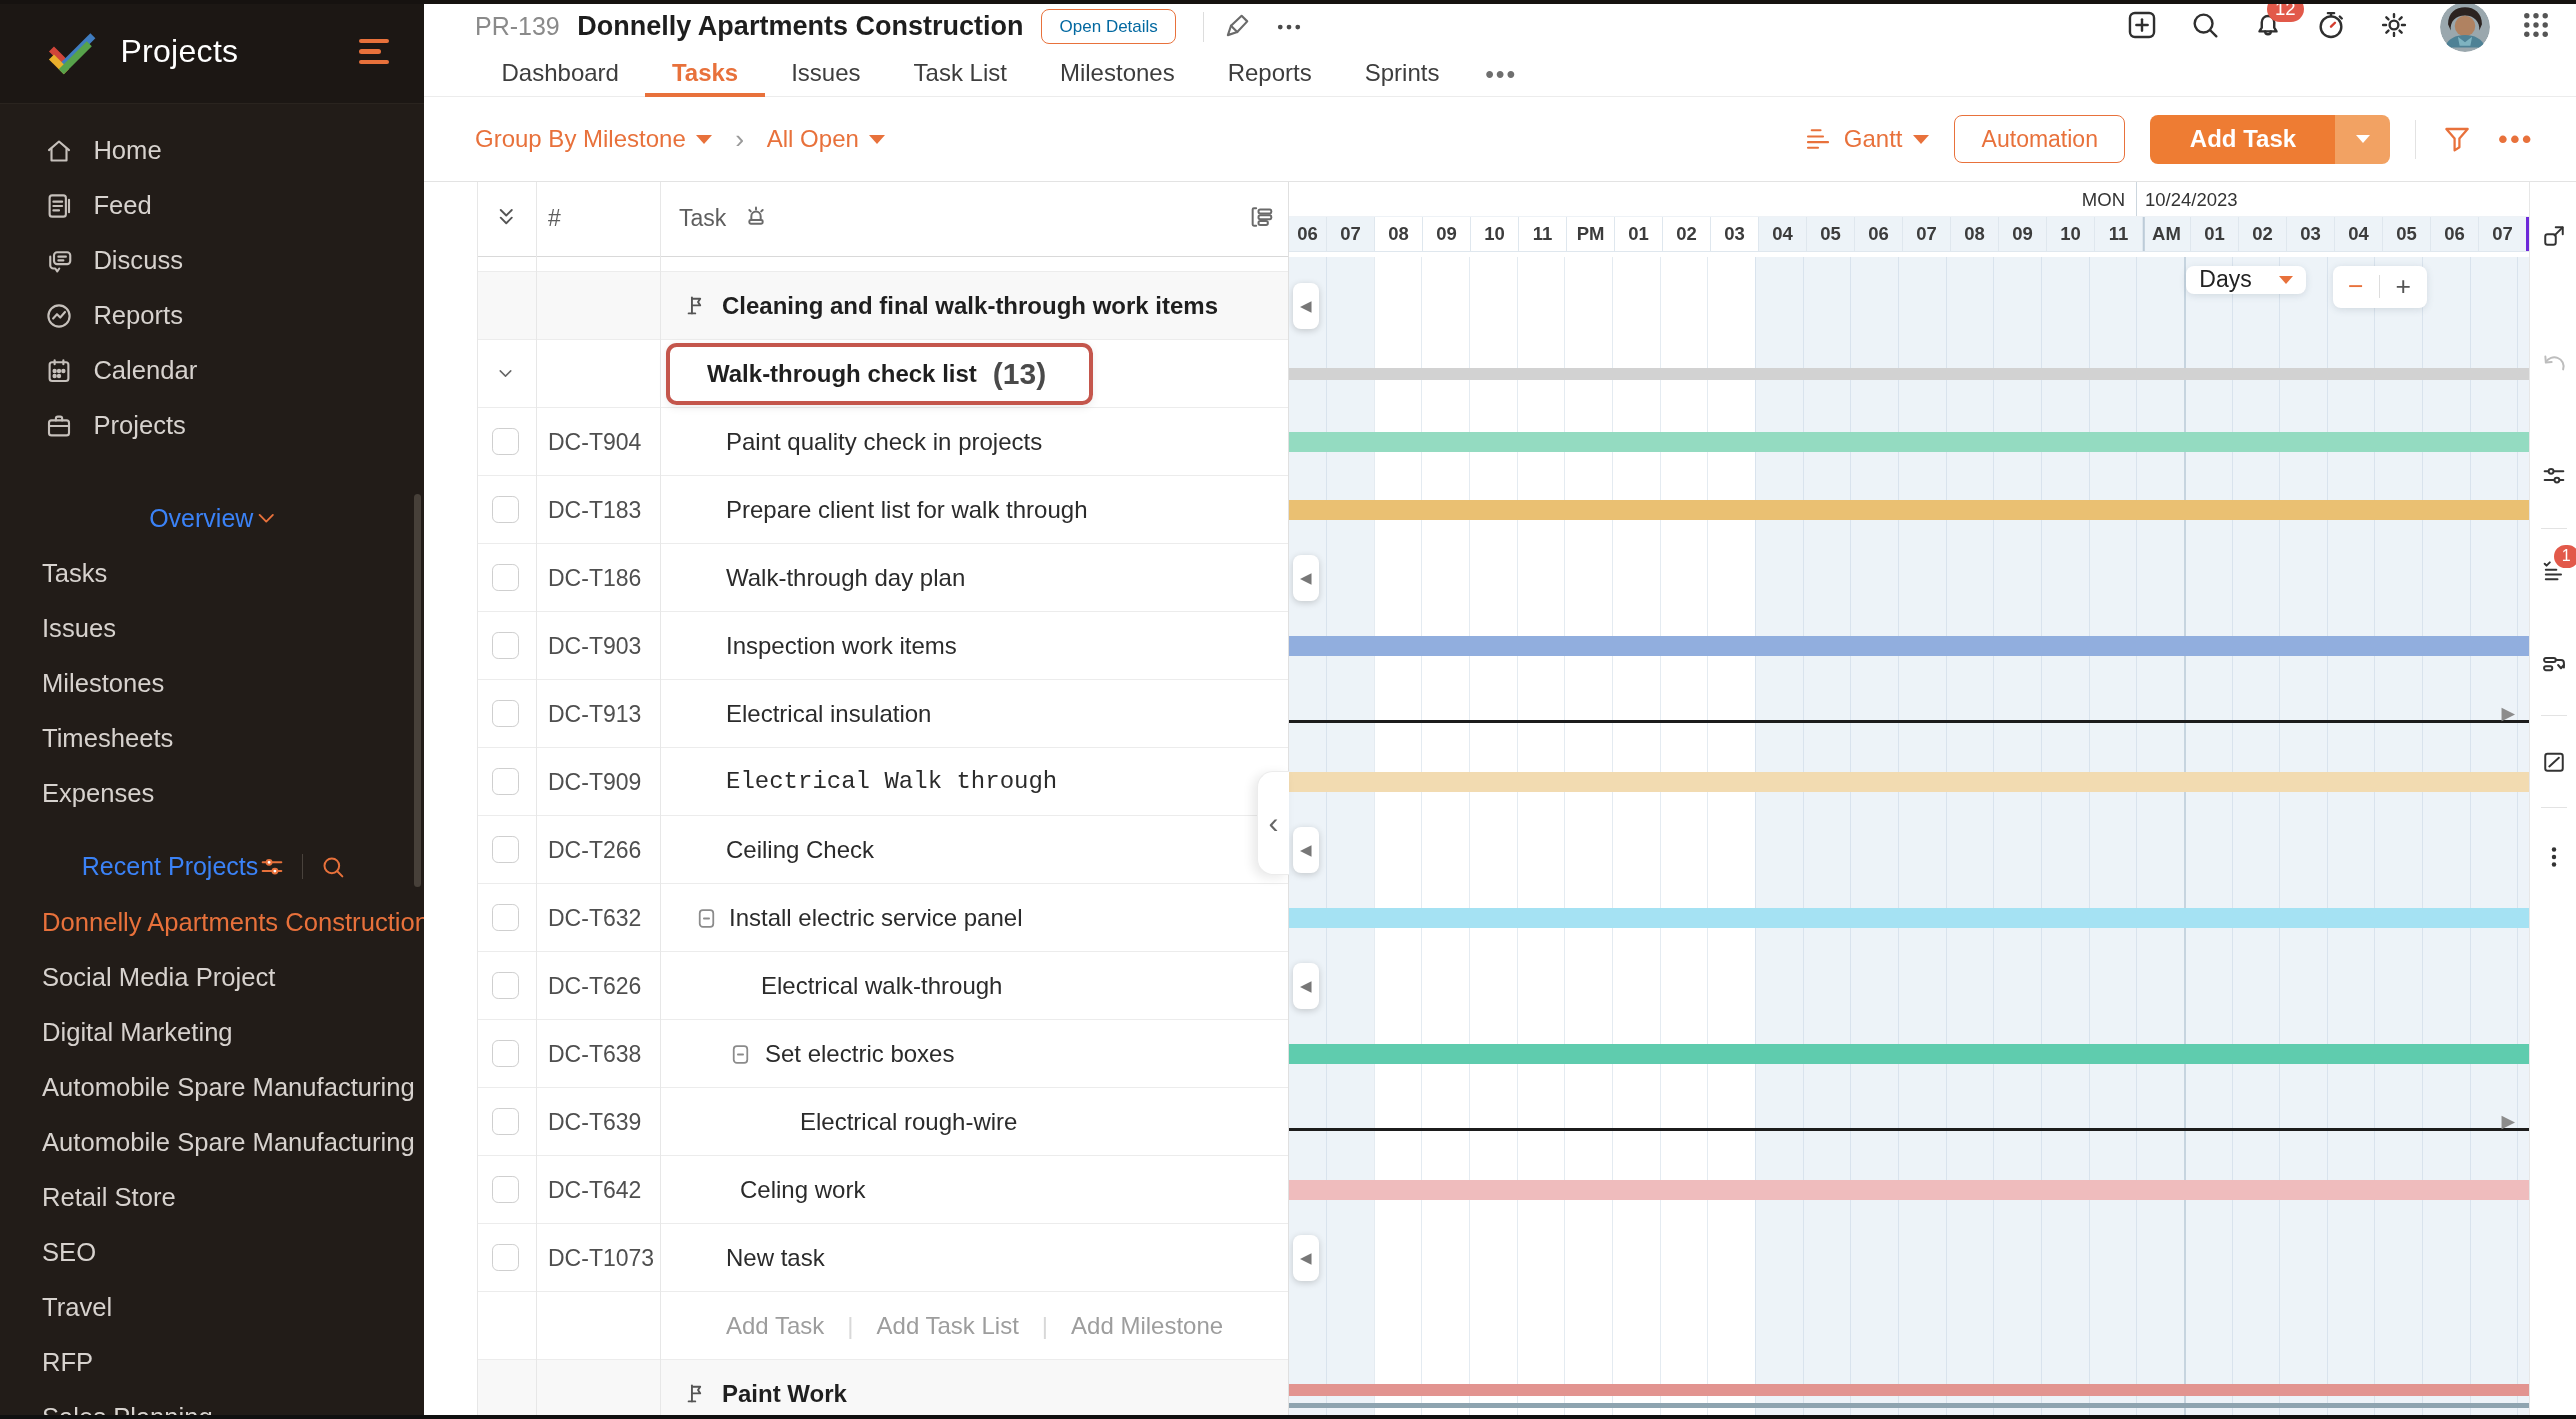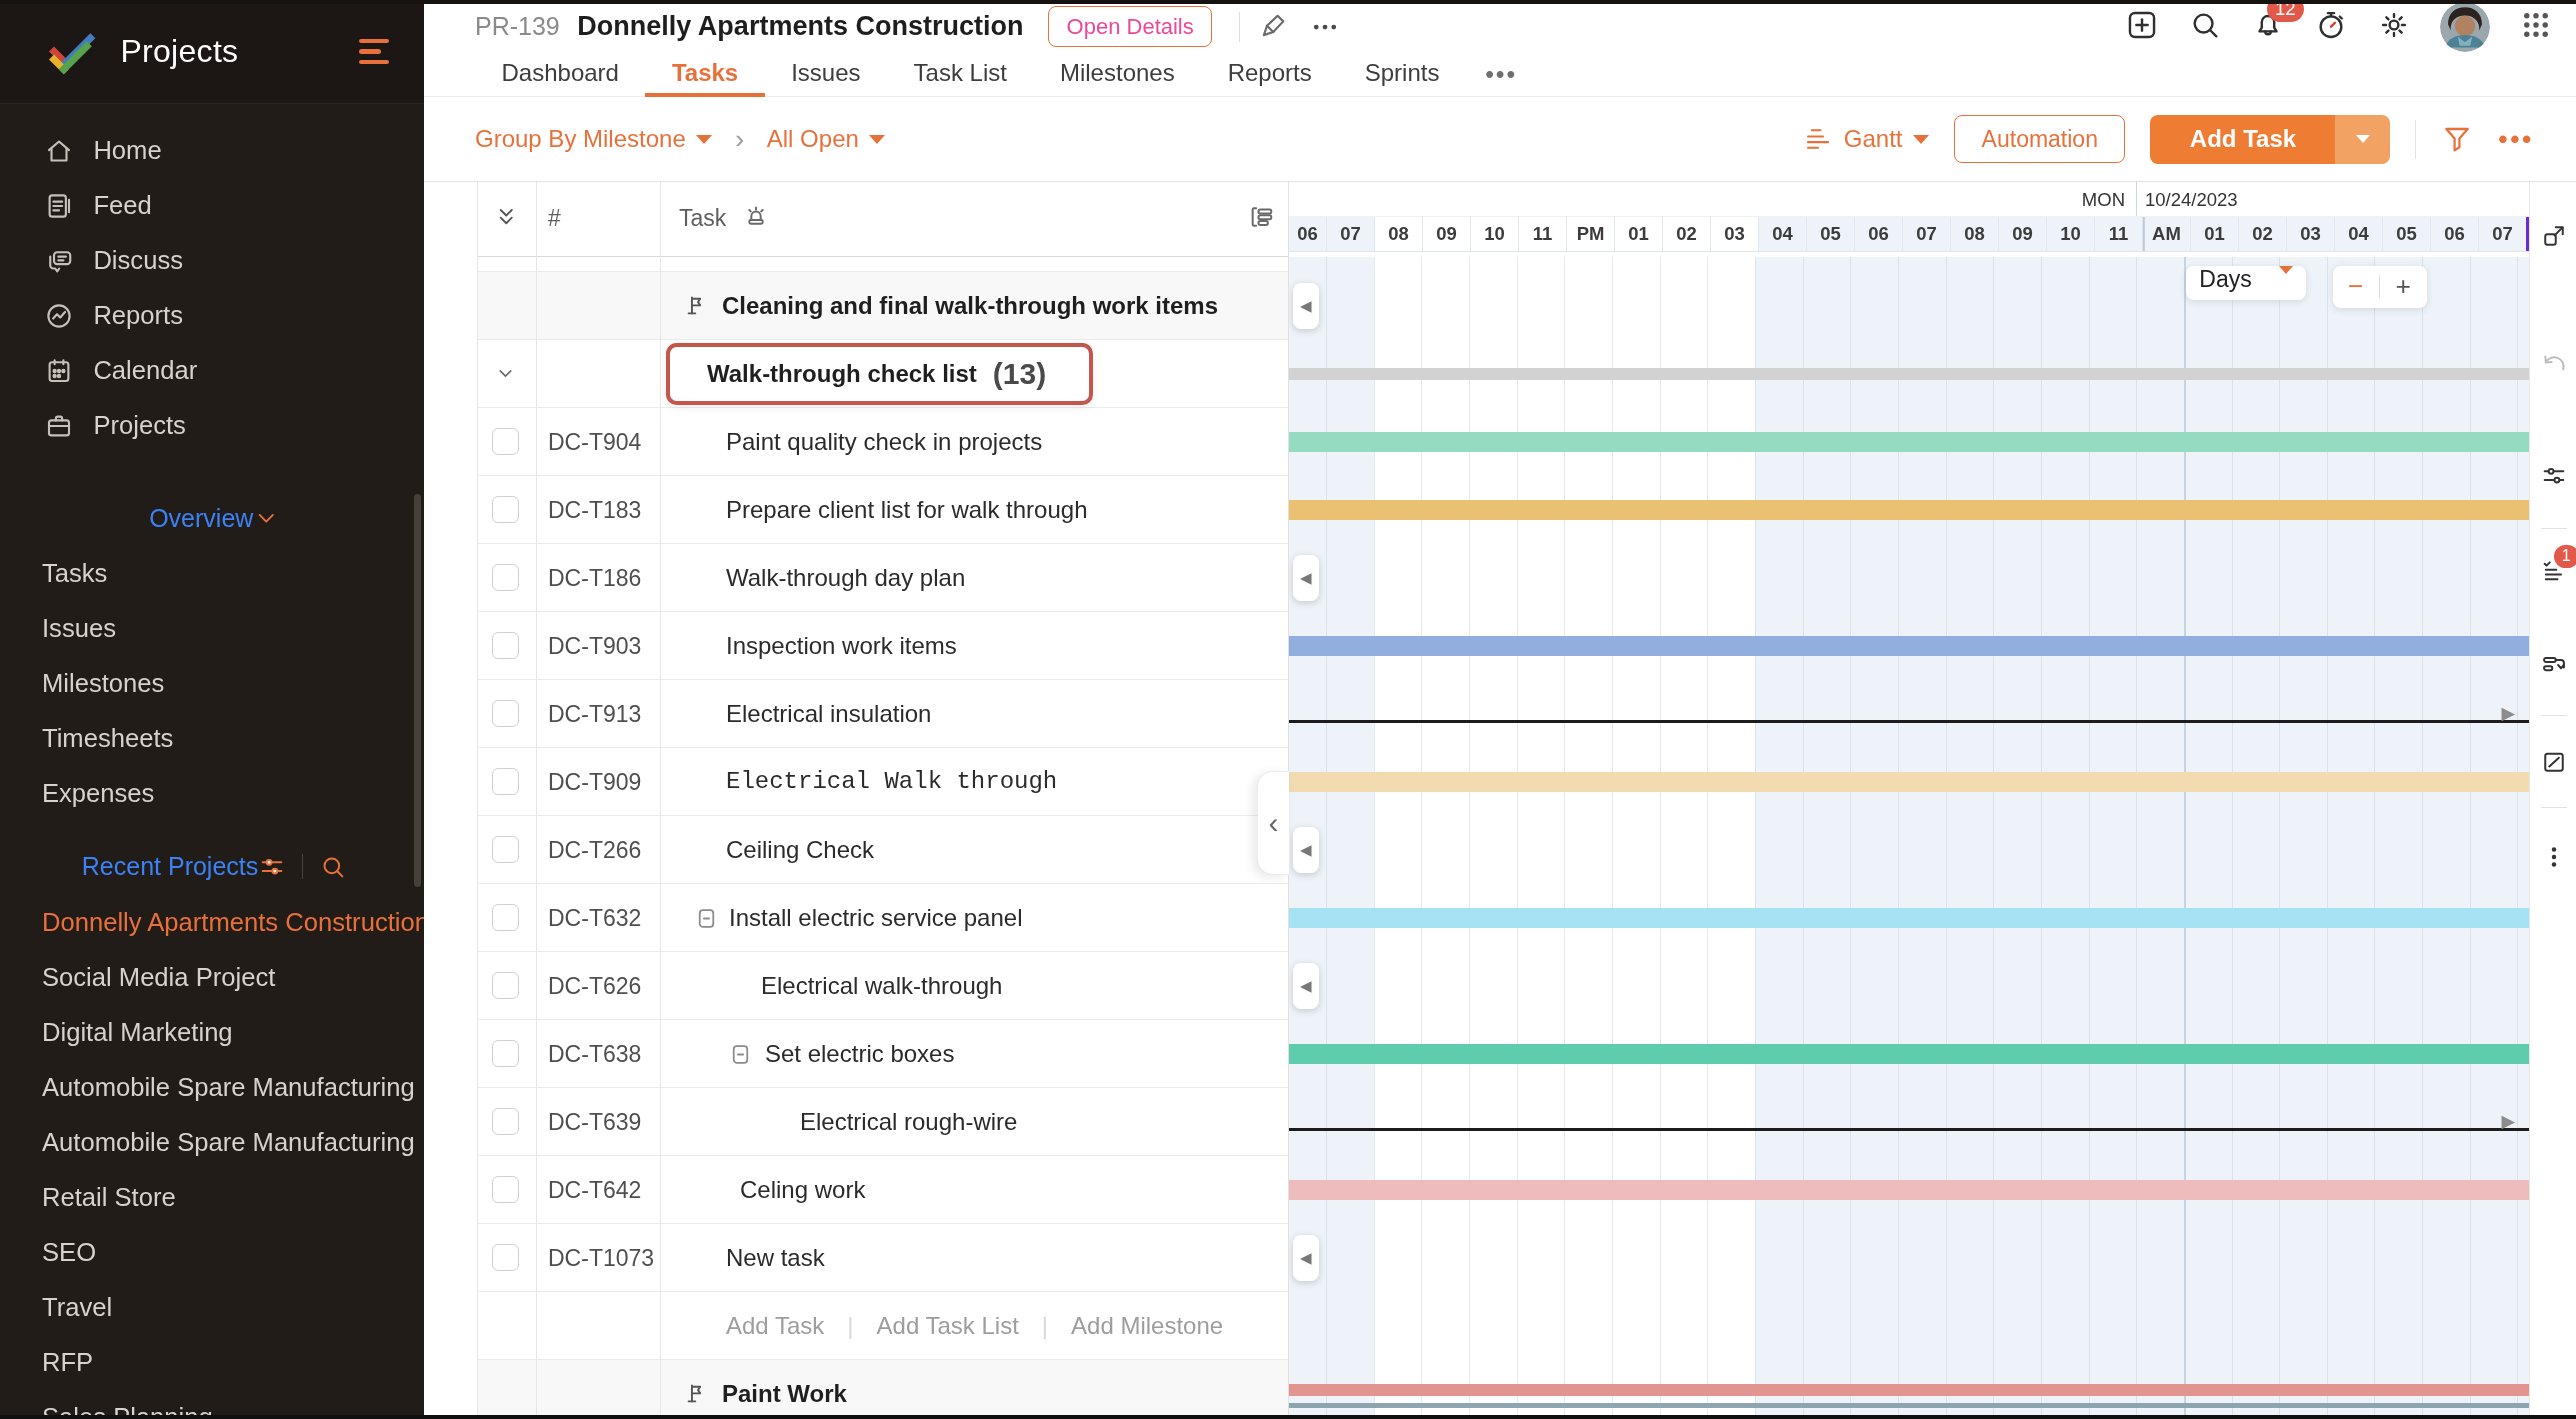--- a/index.html
+++ b/index.html
@@ -23,21 +23,21 @@
   .sb-header .hsep{width:0.9px;height:25px;background:#49423c}
   .sb-sub{height:55px;display:flex;align-items:center;padding-left:42px;font-size:25.6px;color:#d7d2ce;cursor:pointer;white-space:nowrap;overflow:hidden}
   .sb-sub.active{color:#e8713b}
   .sb-scroll{position:absolute;right:3.5px;top:494px;width:7px;height:393px;border-radius:3.5px;background:#474039}
 
   
   .main{position:absolute;left:424px;top:0;right:0;height:100%;background:#fff}
   .topbar{position:relative;height:53px;display:flex;align-items:center;padding-left:51px;gap:17.6px}
   .proj-id{font-size:25px;color:#8a8a8a}
   .proj-title{font-size:27px;font-weight:700;color:#1e1e1e}
-  .btn-open{margin-left:7px;padding:6.2px 17.6px;border:1.8px solid #e8713b;border-radius:8px;color:#ec4899;font-size:22px;background:#fff;cursor:pointer}
+  .btn-open{margin-left:0;padding:6.2px 17.6px;border:1.8px solid #e8713b;border-radius:8px;color:#0369a1;font-size:17px;background:#fff;cursor:pointer}
   .top-vsep{width:0.9px;height:30px;background:#ddd;margin-left:8.8px}
   .icn{display:inline-flex;align-items:center;justify-content:center}
   .icn svg{width:100%;height:100%}
   .top-left-icons{display:flex;align-items:center;gap:23px;color:#5a5a5a}
   .topbar-right{position:absolute;right:23px;top:0;height:53px;display:flex;align-items:center;gap:29px;color:#2f2f2f}
   .bell-wrap{position:relative}
   .badge{position:absolute;top:-12.4px;left:16px;min-width:35px;height:26.5px;padding:0 8px;border-radius:14px;background:#e2594a;color:#fff;font-size:18.5px;display:flex;align-items:center;justify-content:center}
   .avatar{width:50px;height:50px;border-radius:50%;overflow:hidden;cursor:pointer}
   
   .tabs{height:44px;display:flex;align-items:center;padding-left:51px;border-bottom:0.9px solid #ececec;gap:0}
@@ -112,21 +112,21 @@
   .g-row{position:relative;height:68px}
   .bar{position:absolute;left:-1.8px;right:-1.8px;cursor:pointer}
   .bar-full{top:24px;height:20px}
   .bar-sum{top:28px;height:11.5px}
   .bar-parent{top:40px;height:2.6px;background:#1c1c1c}
   .bar-paint{top:24px;height:11.5px}
   .bar-paintline{top:43px;height:5.3px}
   .marker-l{position:absolute;left:3.5px;top:10.6px;width:26.5px;height:46px;background:#fff;border-radius:8px;box-shadow:0 1.8px 7px rgba(0,0,0,.18);display:flex;align-items:center;justify-content:center;color:#777;font-size:15px;cursor:pointer;z-index:3}
   .marker-r{position:absolute;right:14px;top:23px;color:#8c8c8c;font-size:17.6px;cursor:pointer;z-index:3}
   .g-zoombar{position:absolute;top:8.8px;left:897px;display:flex;gap:26.5px;z-index:8}
-  .g-zsel{width:120px;height:34px;background:#fff;border-radius:8px;box-shadow:0 1.8px 7px rgba(60,80,100,.15);display:flex;justify-content:center;gap:27px;font-size:23px;color:#222;cursor:pointer}
+  .g-zsel{width:120px;height:28px;background:#fff;border-radius:8px;box-shadow:0 1.8px 7px rgba(60,80,100,.15);display:flex;align-items:center;justify-content:center;gap:27px;font-size:23px;color:#222;cursor:pointer}
   .g-zsel .caret{border-top-color:#e8713b;border-left-width:7px;border-right-width:7px;border-top-width:8.8px}
   .g-zbtns{width:94px;height:42px;background:#fff;border-radius:8px;box-shadow:0 1.8px 7px rgba(60,80,100,.15);display:flex;align-items:center}
   .g-zbtns .zb{flex:1;text-align:center;font-size:26.5px;cursor:pointer}
   .g-zbtns .minus{color:#e8713b}
   .g-zbtns .plus{color:#555}
   .g-zbtns .zsep{width:0.9px;height:23px;background:#ddd}
 
   
   .splitter{position:absolute;left:833px;top:589px;width:32px;height:104px;background:#fff;border:0.9px solid #ececec;border-right:none;border-radius:16px 0 0 16px;box-shadow:-4.4px 2.6px 10.6px rgba(0,0,0,.09);display:flex;align-items:center;justify-content:center;color:#666;font-size:30px;cursor:pointer;z-index:10}
 

